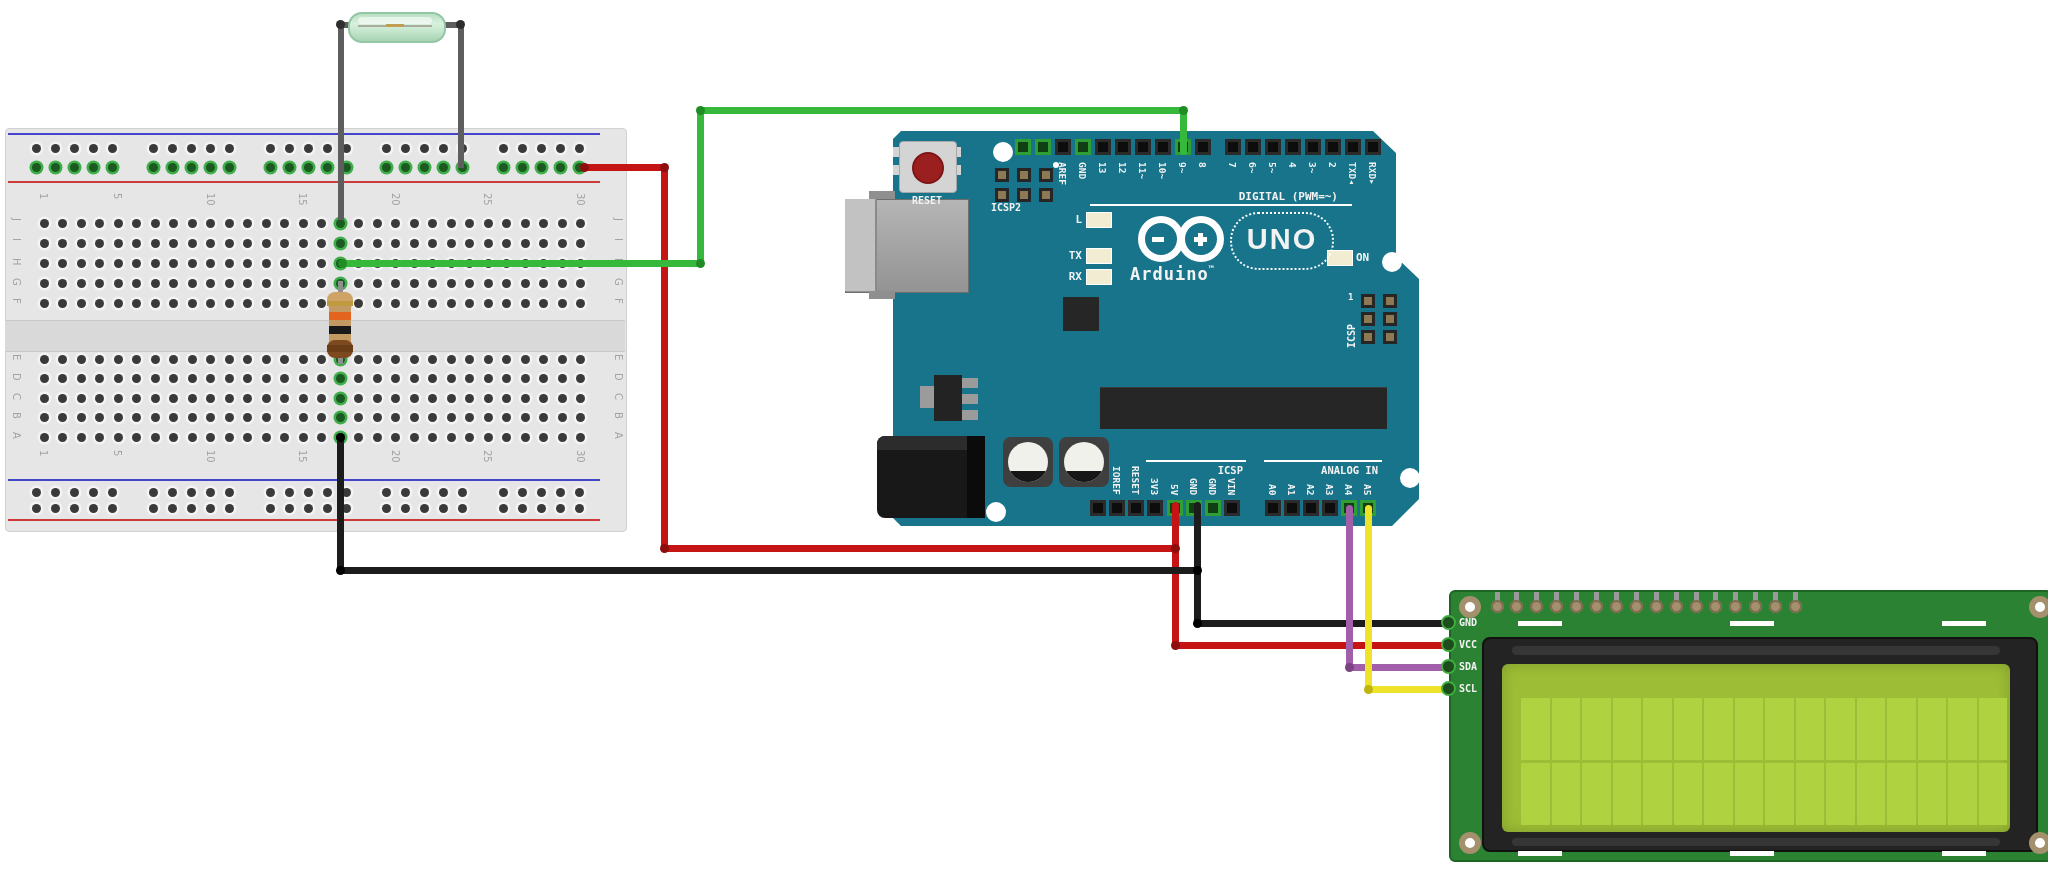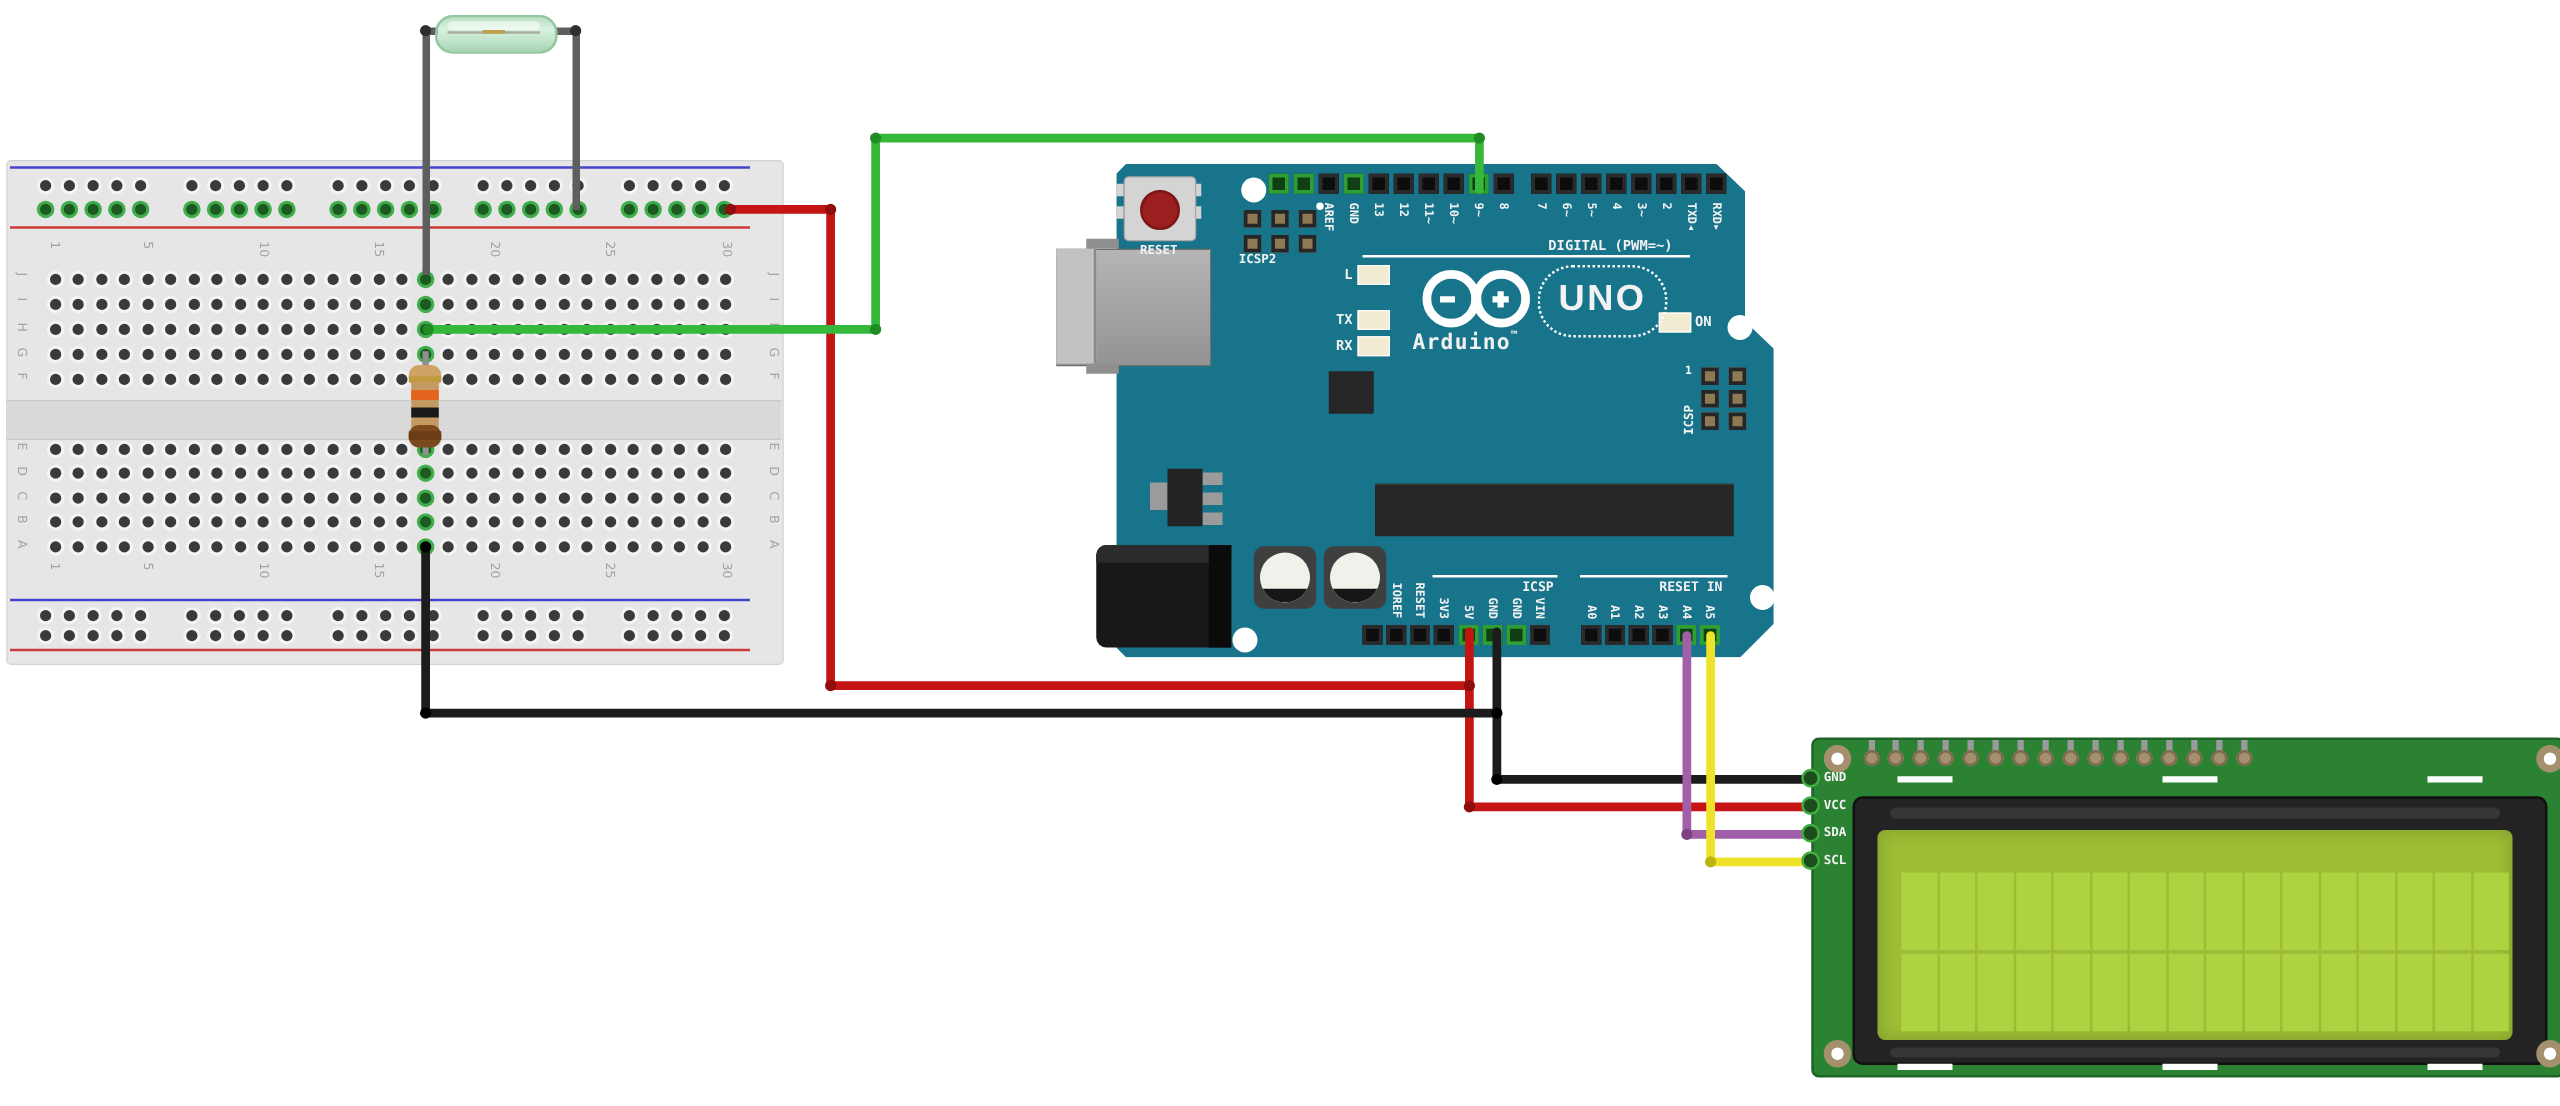--- a/index.html
+++ b/index.html
@@ -545,21 +545,21 @@
     <div class="silk" style="left:1230px;top:223px;width:104px;text-align:center;font-size:29px;font-family:'Liberation Sans',sans-serif;letter-spacing:2px;">UNO</div>
     <div class="silk" style="left:1130px;top:264px;width:110px;font-size:17px;letter-spacing:1px;">
       <span>Arduino</span><span style="font-size:9px;vertical-align:top;">™</span>
     </div>
 
     <div class="abs" style="left:1090px;top:204px;width:262px;height:2px;background:#fff;"></div>
     <div class="silk" style="left:1150px;top:190px;width:188px;text-align:right;font-size:11px;">DIGITAL (PWM=~)</div>
     <div class="abs" style="left:1146px;top:460px;width:100px;height:2px;background:#fff;"></div>
     <div class="silk" style="left:1146px;top:464px;width:97px;text-align:right;font-size:10.5px;">ICSP</div>
     <div class="abs" style="left:1264px;top:460px;width:118px;height:2px;background:#fff;"></div>
-    <div class="silk" style="left:1264px;top:464px;width:114px;text-align:right;font-size:10.5px;">RESET IN</div>
+    <div class="silk" style="left:1264px;top:464px;width:114px;text-align:right;font-size:10.5px;">ANALOG IN</div>
 
     <div class="abs" style="left:1100px;top:387px;width:287px;height:41px;background:#262626;border-top:1px solid #3a3a3a;"></div>
     <div class="abs" style="left:1063px;top:297px;width:36px;height:34px;background:#262626;"></div>
     <div class="abs" style="left:920px;top:386px;width:14px;height:22px;background:#9b9b9b;"></div>
     <div class="abs" style="left:962px;top:378px;width:16px;height:10px;background:#9b9b9b;"></div>
     <div class="abs" style="left:962px;top:394px;width:16px;height:10px;background:#9b9b9b;"></div>
     <div class="abs" style="left:962px;top:410px;width:16px;height:10px;background:#9b9b9b;"></div>
     <div class="abs" style="left:934px;top:375px;width:28px;height:46px;background:#232323;"></div>
 
     <div class="abs" style="left:1003px;top:437px;width:50px;height:50px;background:#3f3f3f;border-radius:8px;">

